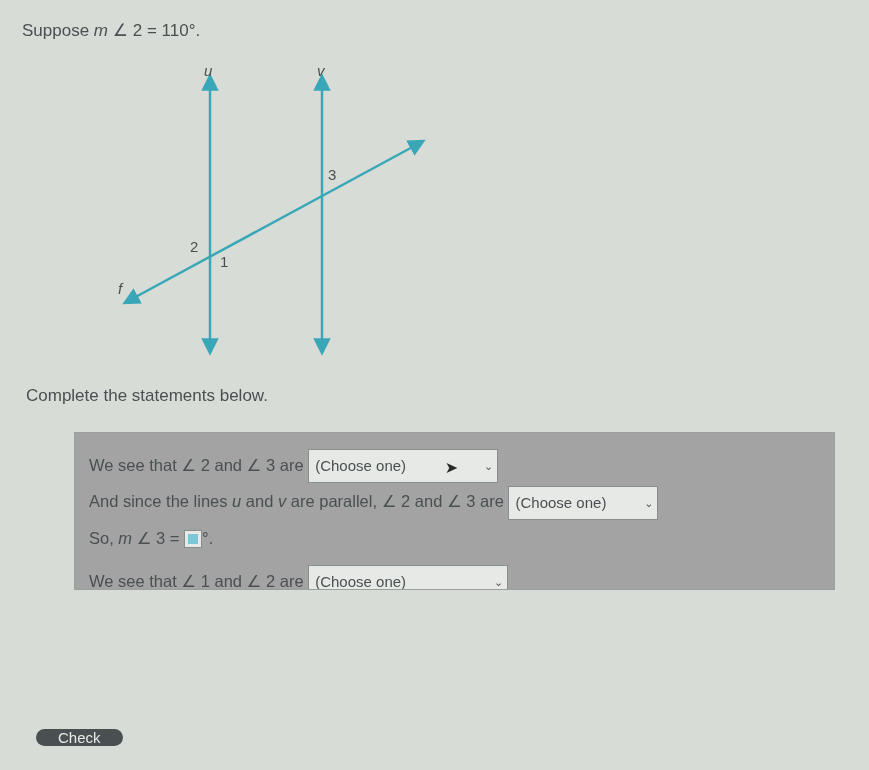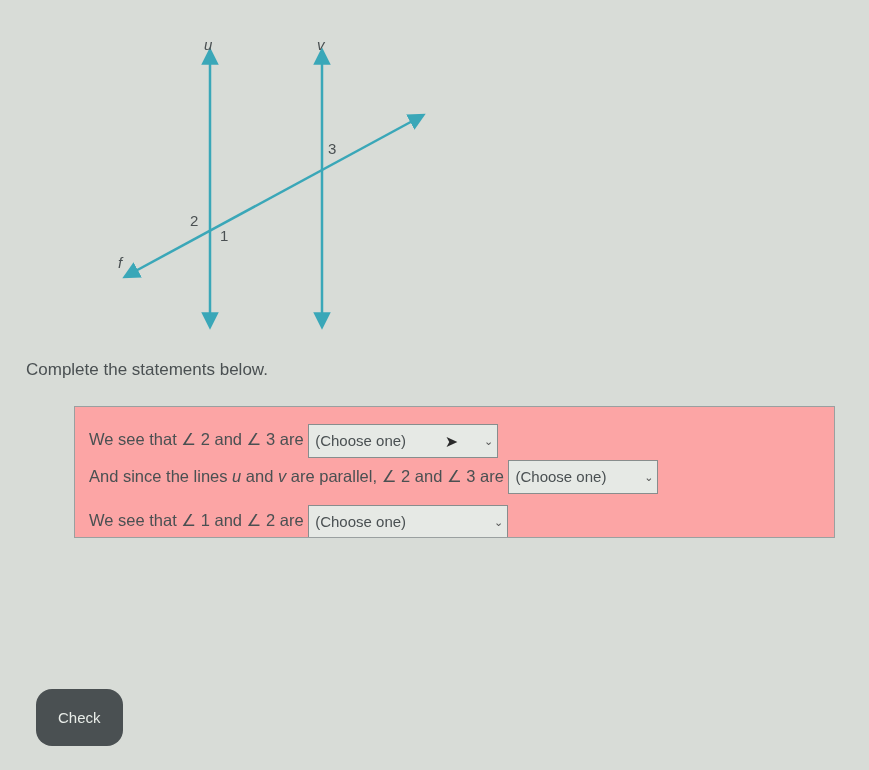--- a/index.html
+++ b/index.html
@@ -16,23 +16,23 @@
   .problem-text { font-size: 17px; line-height: 1.5; }
   .italic { font-style: italic; }
   .angle { font-family: serif; }
   .diagram-wrap {
     margin: 18px 0 20px 90px;
   }
   .instr { font-size: 17px; margin: 10px 0 26px 4px; }
   .answer-box {
     margin: 0 12px 0 52px;
     border: 1px solid #9aa0a0;
-    background: #fca5a5;
+    background: #a3a3a3;
     padding: 16px 14px 4px 14px;
-    height: 132px;
+    height: 158px;
     overflow: hidden;
     font-size: 16.5px;
     line-height: 2.0;
     color: #4a5052;
   }
   .answer-box p { margin-bottom: 2px; white-space: nowrap; }
   .dropdown {
     display: inline-block;
     border: 1px solid #888d8d;
     background: #e6e9e5;
@@ -71,30 +71,33 @@
     pointer-events: none;
   }
   .check-btn {
     position: absolute;
     left: 36px;
     bottom: 24px;
     background: #4a5052;
     color: #e8ece8;
     border: none;
     border-radius: 16px;
-    padding: 20px 22px;
+    padding: 0 22px;
     font-size: 15px;
     font-family: inherit;
     cursor: pointer;
   }
 </style>
 </head>
 <body>
 
 <div class="problem-text">
+  <p>
+    <span>Suppose </span><span class="italic">m</span>&nbsp;<span class="angle">∠</span>&nbsp;<span>2 = 110°.</span>
+  </p>
 </div>
 
 <div class="diagram-wrap">
   <svg width="330" height="300" viewBox="0 0 330 300">
     <defs>
       <marker id="arr" viewBox="0 0 10 10" refX="5" refY="5" markerWidth="7" markerHeight="7" orient="auto-start-reverse">
         <path d="M 0 0 L 10 5 L 0 10 z" fill="#3aa7b8"></path>
       </marker>
     </defs>
 
@@ -125,20 +128,23 @@
     </span>
     <span class="cursor-arrow" style="position:relative; left:-58px; top:2px;">➤</span>
   </p>
   <p>
     <span>And since the lines </span><span class="italic">u</span><span> and </span><span class="italic">v</span><span> are parallel, </span><span class="angle">∠</span>&nbsp;<span>2 and </span><span class="angle">∠</span>&nbsp;<span>3 are </span>
     <span class="dropdown">
       <span>(Choose one)</span>
       <span class="chev">⌄</span>
     </span>
   </p>
+  <p>
+    <span>So, </span><span class="italic">m</span>&nbsp;<span class="angle">∠</span>&nbsp;<span>3 = </span><span class="small-input"></span><span>°.</span>
+  </p>
   <p style="margin-top:10px;">
     <span>We see that </span><span class="angle">∠</span>&nbsp;<span>1 and </span><span class="angle">∠</span>&nbsp;<span>2 are </span>
     <span class="dropdown" style="min-width:200px;">
       <span>(Choose one)</span>
       <span class="chev">⌄</span>
     </span>
   </p>
 
 </div>
 

